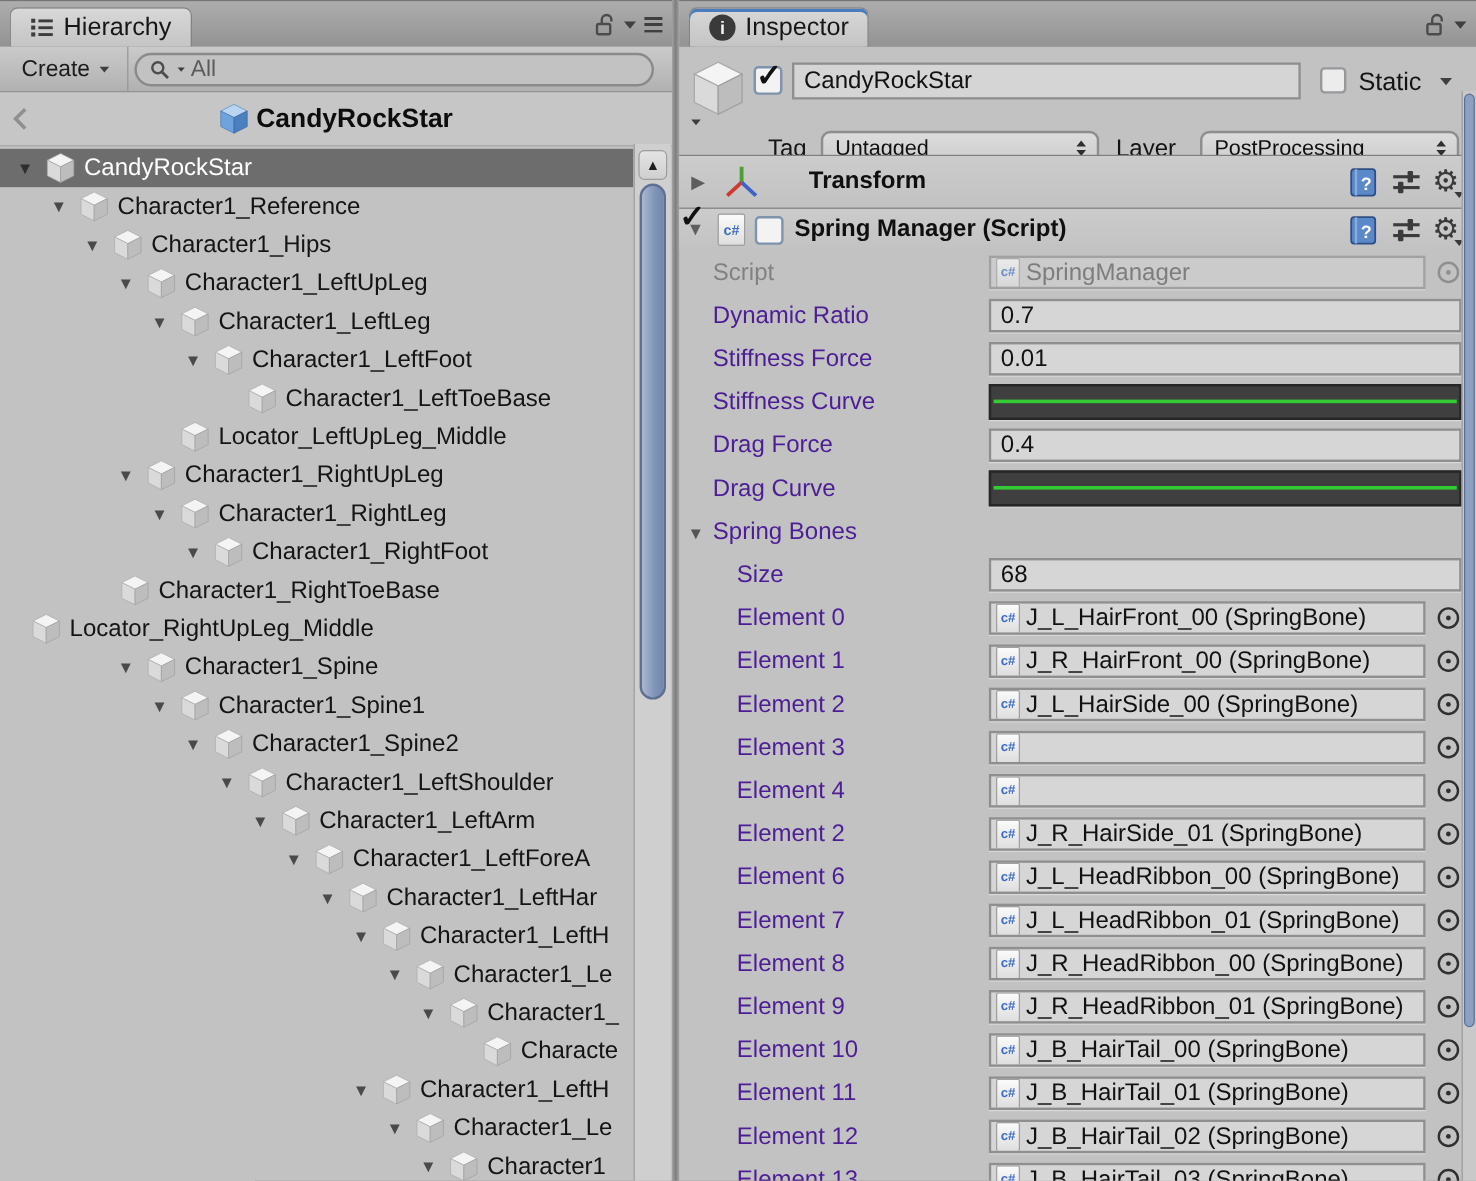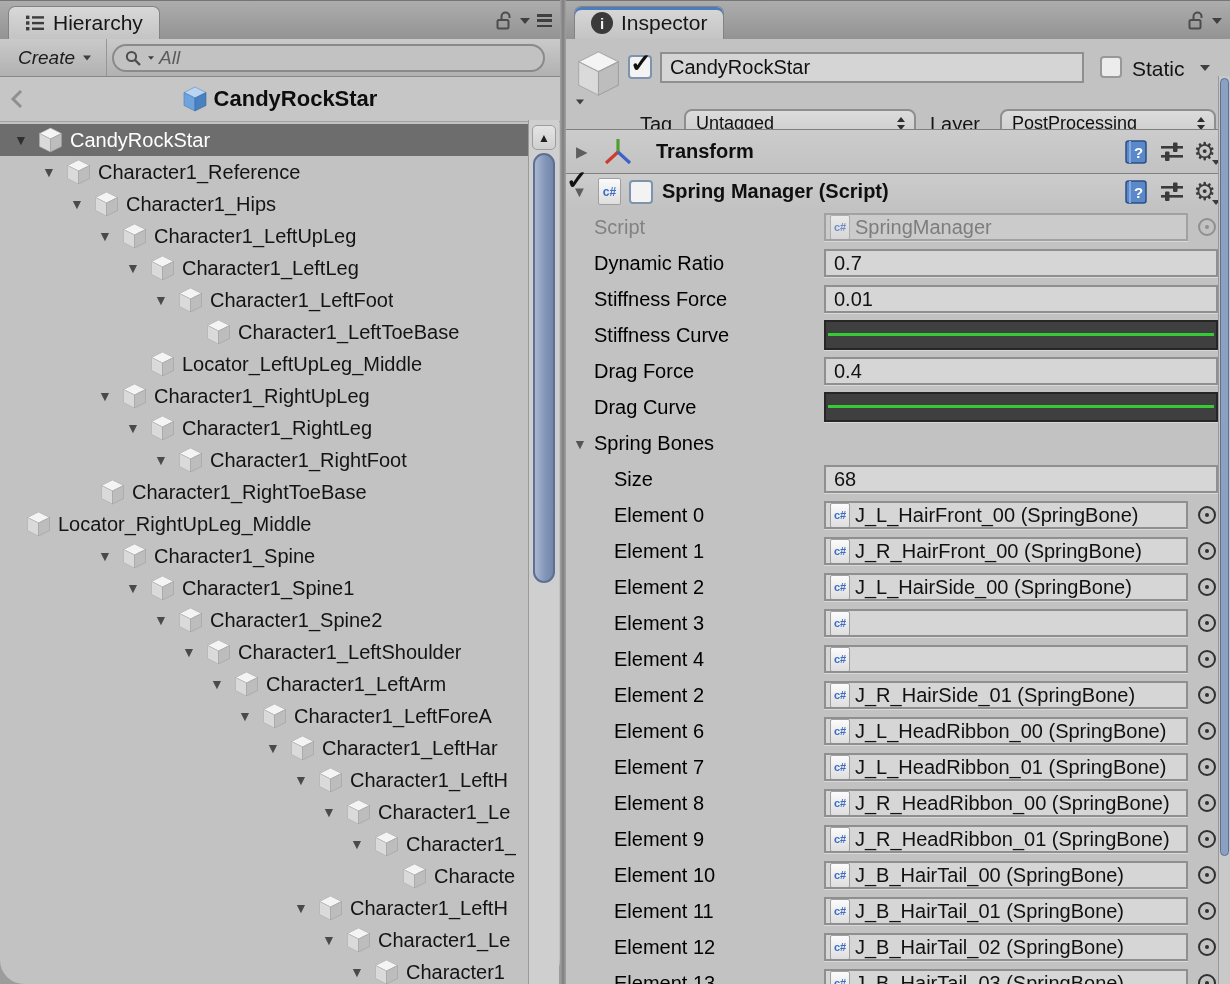--- a/index.html
+++ b/index.html
@@ -7,21 +7,21 @@
     width:1230px;height:984px;overflow:hidden;position:relative;
     background:#9c9c9c;font-family:"Liberation Sans",sans-serif;
     -webkit-font-smoothing:antialiased;
   }
   :root{
     --bg:#c2c2c2; --tabbar:#9c9c9c; --sel:#6d6d6d; --field:#d6d6d6;
     --curvebg:#3f3f3f; --green:#35cb35; --thumb:#8ca0c2; --thumbb:#5d6f93;
     --accent:#4a7dbd;
   }
   .panel{position:absolute;top:0;bottom:0;background:var(--bg);}
-  #hier{left:0;width:560px;border-radius:24px;}
+  #hier{left:0;width:560px;}
   #divider{position:absolute;top:0;bottom:0;left:560px;width:6px;
     background:linear-gradient(90deg,#a2a2a2,#7e7e7e 50%,#a2a2a2);}
   #insp{left:566px;width:664px;}
 
   
   .tabbar{height:38px;background:linear-gradient(#adadad,#939393);
     border-top:1px solid #757575;position:relative;display:flex;align-items:flex-end;}
   .tab{height:33px;margin-left:8px;padding:0 16px;box-sizing:border-box;
     background:linear-gradient(#d8d8d8,#c4c4c4);
     border:1px solid #838383;border-bottom:none;border-radius:7px 7px 0 0;
@@ -30,21 +30,21 @@
   .tab-right{position:absolute;right:8px;top:9px;display:flex;gap:7px;align-items:center;}
   .info{width:22px;height:22px;border-radius:50%;background:#3a3a3a;color:#f2f2f2;
     display:flex;align-items:center;justify-content:center;font-weight:bold;font-size:15px;}
   .burger{width:15px;height:13px;
     background:repeating-linear-gradient(#3f3f3f 0 2.6px,transparent 2.6px 5.3px);}
   .smalltri{width:0;height:0;border-left:5px solid transparent;border-right:5px solid transparent;
     border-top:6px solid #3f3f3f;}
 
   
   .toolbar{height:37px;background:linear-gradient(#cacaca,#b1b1b1);
-    border-bottom:1px solid #878787;position:relative;display:flex;align-items:flex-start;font-style:italic;}
+    border-bottom:1px solid #878787;position:relative;display:flex;align-items:flex-start;}
   .create-btn{display:flex;align-items:center;gap:7px;height:100%;padding:0 14px 0 18px;
     font-size:19px;color:#1c1c1c;border-right:1px solid #969696;}
   .search{position:absolute;left:112px;right:15px;top:5px;height:24px;
     border:2px solid #8a8a8a;border-radius:14px;background:#c2c2c2;
     display:flex;align-items:center;padding:0 10px;gap:3px;font-size:19px;color:#5c5c5c;}
 
   
   .crumb{height:44px;background:#c6c6c6;border-bottom:1px solid #a3a3a3;position:relative;
     display:flex;align-items:center;justify-content:center;gap:7px;}
   .crumb .back{position:absolute;left:10px;top:11px;}
@@ -114,21 +114,21 @@
   .cs{width:20px;height:25px;flex:none;background:linear-gradient(#fbfbfb,#dedede);
     border:1px solid #9f9f9f;border-radius:2px;color:#3f6dc4;font-weight:bold;font-size:11px;
     display:flex;align-items:center;justify-content:center;box-sizing:border-box;}
   .cs.big{width:23px;height:27px;font-size:12px;margin:0 8px 0 4px;}
   .comp-header .checkbox{position:static;flex:none;margin-right:9px;}
   .axis-icon{margin:0 4px 0 2px;}
 
   
   .props{position:relative;}
   .prop-row{height:36px;position:relative;display:flex;align-items:center;padding-left:28px;box-sizing:border-box;}
-  .plabel{font-size:20px;color:#000000;}
+  .plabel{font-size:20px;color:#4c1d95;}
   .plabel.indent{margin-left:20px;}
   .prop-row.disabled .plabel{color:#828282;}
   .fold-arrow{position:absolute;left:7px;top:11px;font-size:14px;color:#555;}
   .pfield{position:absolute;left:258px;height:28px;box-sizing:border-box;
     background:var(--field);border:2px solid #8f8f8f;display:flex;align-items:center;
     overflow:hidden;white-space:nowrap;box-shadow:0 1px 0 #d9d9d9;}
   .pfield.value{right:12px;padding:0 8px;font-size:20px;color:#111;}
   .pfield.object{right:42px;padding:0 4px;gap:5px;font-size:20px;color:#111;}
   .pfield.object .pvalue{overflow:hidden;}
   .pfield.curve{right:12px;height:30px;background:var(--curvebg);border-color:#262626;}
@@ -485,21 +485,21 @@
     </div>
   </div>
 
   <div class="comp-header transform">
     <span class="fold">▶</span>
     <svg class="axis-icon" width="36" height="32" viewBox="0 0 36 32">
       <line x1="18" y1="16" x2="18" y2="3" stroke="#4f9e32" stroke-width="3.2"></line>
       <line x1="18" y1="16" x2="6" y2="27" stroke="#d0392f" stroke-width="3.2"></line>
       <line x1="18" y1="16" x2="30" y2="27" stroke="#3f62c9" stroke-width="3.2"></line>
     </svg>
-    <span class="comp-title" style="margin-left:16px">Transform</span>
+    <span class="comp-title" style="margin-left:34px">Transform</span>
     <span class="hdr-icons">
       <svg width="28" height="28" viewBox="0 0 28 28">
         <rect x="4" y="3" width="20" height="22" rx="2.5" fill="#5a88c8" stroke="#2c4f86" stroke-width="1.5"></rect>
         <path d="M8 3 v22" stroke="#86abdc" stroke-width="2"></path>
         <text x="16.5" y="20" font-size="15" font-weight="bold" fill="#ffffff" text-anchor="middle" font-family="Liberation Sans, sans-serif">?</text>
       </svg>
       <svg width="26" height="24" viewBox="0 0 26 24" fill="#3b3b3b">
         <rect x="2" y="6" width="22" height="2.6"></rect>
           <rect x="14" y="2.5" width="4.5" height="9.5" rx="1"></rect>
         <rect x="2" y="15" width="22" height="2.6"></rect>

